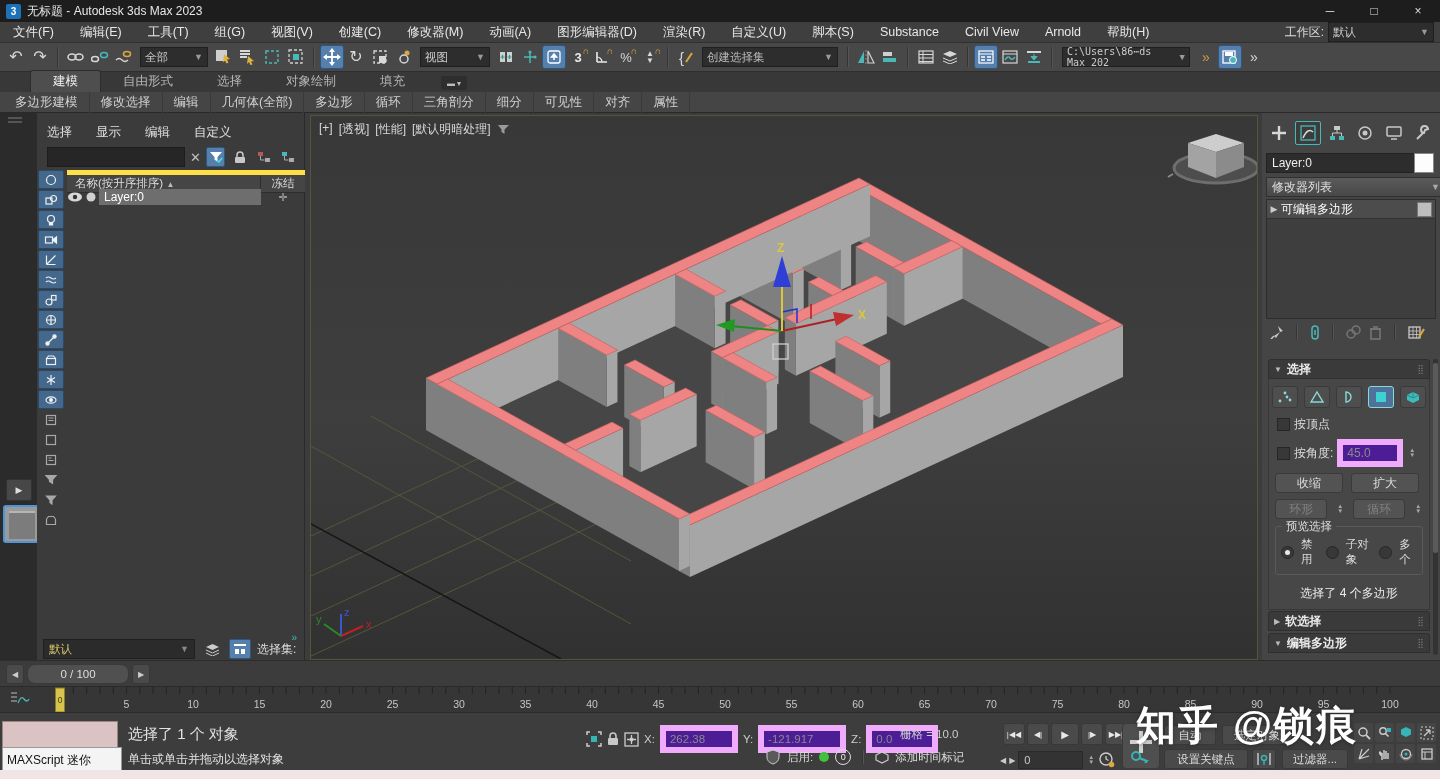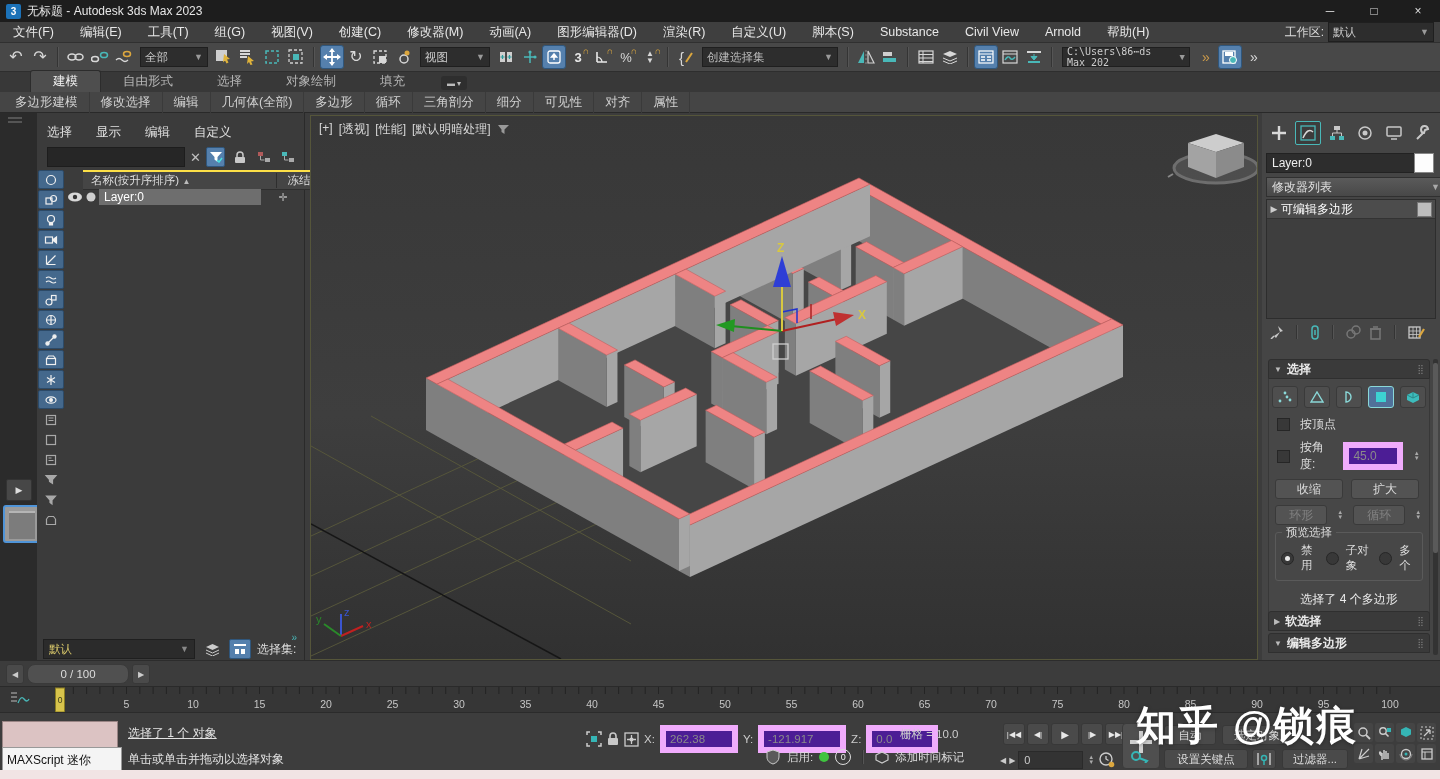--- a/index.html
+++ b/index.html
@@ -49,21 +49,21 @@
              color:#ddd;font-size:9px;display:flex;align-items:center;justify-content:center;}
   #thumb{left:3px;top:505px;width:38px;height:38px;border:2px solid #4f94d8;border-radius:3px;background:#9a9a9a;box-sizing:border-box;}
   #thumb .inner{margin:4px;height:26px;background:#7c7c7c;border-top:2px solid #b5b5b5;}
   #explorer{left:37px;top:113px;width:268px;height:547px;background:#3b3b3b;border-right:1px solid #2a2a2a;box-sizing:border-box;}
   #exp-menu{position:absolute;left:10px;top:11px;display:flex;gap:24px;color:#e0e0e0;font-size:12.5px;}
   #exp-search{position:absolute;left:10px;top:33px;width:250px;height:22px;display:flex;align-items:center;gap:5px;}
   #exp-search input{width:128px;height:18px;background:#262626;border:1px solid #1d1d1d;color:#ccc;padding:0 4px;font-size:11px;}
   .xbtn{color:#c0c0c0;font-size:13px;}
   .sicon{width:22px;height:20px;border-radius:2px;display:flex;align-items:center;justify-content:center;}
   .sicon.on{background:#5580ad;border:1px solid #2f567c;box-sizing:border-box;}
-  #exp-header{position:absolute;left:46px;top:57px;width:238px;height:17px;background:#454545;border-top:2px solid #fde047;
+  #exp-header{position:absolute;left:30px;top:57px;width:238px;height:17px;background:#454545;border-top:5px solid #fde047;
               border-bottom:1px solid #2e2e2e;display:flex;align-items:center;font-size:11.5px;color:#ddd;justify-content:space-between;}
   #exp-header .hname{margin-left:8px;flex:1;}
   #exp-header .hfr{border-left:1px solid #2e2e2e;width:44px;text-align:center;font-family:Liberation Serif, serif;}
   #exp-row{position:absolute;left:30px;top:75px;width:238px;height:18px;display:flex;align-items:center;}
   #exp-row .namecell{background:#6e6e6e;color:#fff;flex:1;height:16px;display:flex;align-items:center;padding-left:5px;margin-left:2px;}
   #exp-row .frcell{width:44px;text-align:center;color:#b5b5b5;font-size:11px;}
   #iconcol{position:absolute;left:1px;top:57px;width:28px;display:flex;flex-direction:column;gap:1px;}
   .colicon{width:26px;height:19px;display:flex;align-items:center;justify-content:center;border-radius:2px;}
   .colicon.on{background:#44688c;border:1px solid #2c4a68;box-sizing:border-box;}
   #exp-footer{position:absolute;left:6px;top:525px;width:256px;height:22px;display:flex;align-items:center;gap:6px;}
@@ -98,21 +98,21 @@
   .rollout{position:absolute;left:6px;width:162px;}
   .rhead{height:18px;background:#3a3a3a;border:1px solid #2f2f2f;border-radius:3px 3px 0 0;display:flex;
          align-items:center;color:#ececec;font-weight:bold;font-size:12px;gap:5px;padding:0 5px;}
   .rhead .tri{font-size:8px;color:#bbb;font-weight:normal;}
   .rhead .pin{margin-left:auto;color:#777;font-size:9px;font-weight:normal;}
   .rbody{background:#474747;border:1px solid #383838;border-top:none;}
   .sob-row{display:flex;justify-content:center;gap:6px;padding:7px 0 5px;}
   .sob{width:24px;height:20px;background:#4e4e4e;border:1px solid #3a3a3a;border-radius:3px;display:flex;
        align-items:center;justify-content:center;}
   .sob.on{background:#50719a;border:1px solid #8ad8d8;}
-  .ckrow{display:flex;align-items:center;gap:10px;padding:3px 8px;color:#ddd;}
+  .ckrow{display:flex;align-items:center;gap:4px;padding:3px 8px;color:#ddd;}
   .ckbox{width:11px;height:11px;background:#383838;border:1px solid #262626;flex:none;}
   .grp{border:1px solid #5a5a5a;border-radius:3px;margin:4px 6px;position:relative;padding:10px 5px 7px;}
   .grp .legend{position:absolute;top:-8px;left:6px;background:#474747;padding:0 4px;color:#ddd;font-size:11.5px;}
   .btn{background:#535353;border:1px solid #3a3a3a;border-radius:3px;color:#ddd;height:18px;display:flex;
        align-items:center;justify-content:center;font-size:12px;}
   .btn.dis{color:#828282;}
   .btnrow{display:flex;gap:8px;justify-content:flex-start;padding:3px 6px;}
   .spin{width:10px;display:flex;flex-direction:column;align-items:center;justify-content:center;color:#aaa;font-size:6px;line-height:5px;}
   .valbox{background:#4c1d95;border:6px solid #f0abfc;color:#8a8a8a;height:16px;display:flex;align-items:center;padding:0 4px;}
   .radio{width:11px;height:11px;border-radius:50%;background:#383838;border:1px solid #262626;display:flex;
@@ -126,21 +126,21 @@
          align-items:center;justify-content:center;color:#ccc;font-size:8px;margin-left:6px;}
   #framebox{width:100px;height:18px;background:#505050;border:1px solid #3a3a3a;border-radius:8px;color:#ddd;
             display:flex;align-items:center;justify-content:center;margin:0 3px;font-size:11.5px;}
   #ruler{left:0;top:686px;width:1440px;height:26px;background:#363636;border-top:1px solid #2a2a2a;}
   #ruler-icon{position:absolute;left:10px;top:4px;}
   
   #statusbar{left:0;top:712px;width:1440px;height:58px;background:#3d3d3d;border-top:1px solid #2b2b2b;}
   #listener-pink{position:absolute;left:2px;top:8px;width:114px;height:26px;background:#dcc3c3;border:1px solid #9a8585;}
   #listener-white{position:absolute;left:2px;top:34px;width:114px;height:24px;background:#f4f4f4;border:1px solid #999;
                   color:#111;display:flex;align-items:center;padding-left:4px;font-size:12px;white-space:nowrap;overflow:hidden;}
-  #st1{position:absolute;left:128px;top:12px;color:#e2e2e2;font-size:12px;text-decoration:underline;}
+  #st1{position:absolute;left:128px;top:12px;color:#e2e2e2;font-size:15px;}
   #st2{position:absolute;left:128px;top:38px;color:#e2e2e2;font-size:12px;}
   #coords{position:absolute;left:586px;top:12px;display:flex;align-items:center;gap:5px;color:#ccc;font-size:11.5px;}
   #grid-label{position:absolute;left:900px;top:14px;color:#ccc;font-size:11.5px;}
   #playback{position:absolute;left:1003px;top:10px;display:flex;gap:2px;}
   .pbtn{width:20px;height:20px;background:#4a4a4a;border:1px solid #383838;border-radius:3px;color:#e8e8e8;
         display:flex;align-items:center;justify-content:center;font-size:8px;}
   .pbtn.play{width:26px;font-size:10px;}
   #enable-cluster{position:absolute;left:765px;top:36px;display:flex;align-items:center;gap:6px;color:#ddd;font-size:11.5px;}
   .gdot{width:10px;height:10px;border-radius:50%;background:#3fc33f;}
   .badge{width:14px;height:14px;border-radius:50%;border:1.5px solid #ddd;color:#eee;font-size:9px;display:flex;

